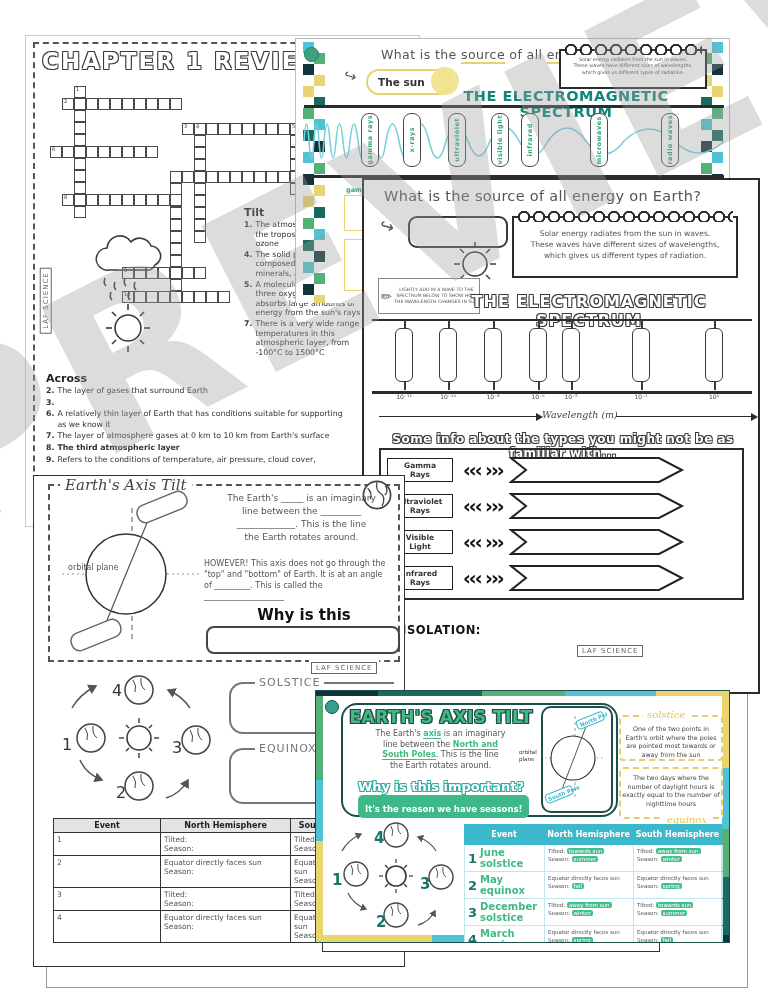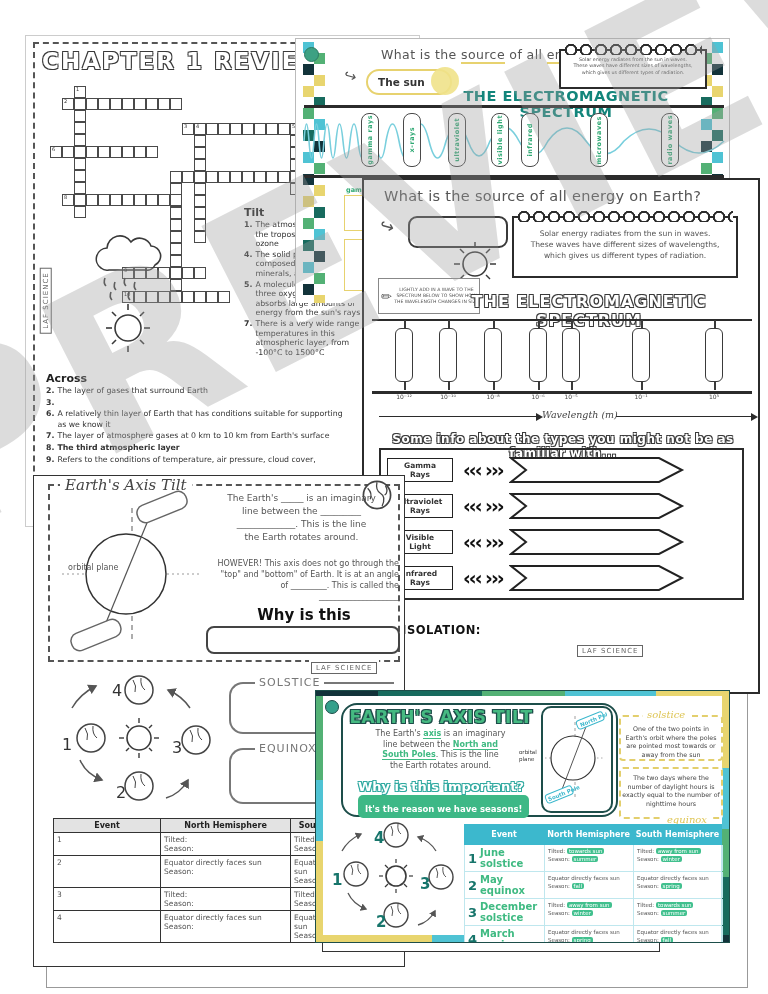--- a/index.html
+++ b/index.html
@@ -461,21 +461,21 @@
       <line x1="95" y1="28" x2="49" y2="140" stroke="#555" stroke-width="1.2"></line>
       <rect x="82" y="8" width="52" height="18" rx="8" fill="#fff" stroke="#666" stroke-width="1.5" transform="rotate(-22 108 17)"></rect>
       <rect x="16" y="136" width="52" height="18" rx="8" fill="#fff" stroke="#666" stroke-width="1.5" transform="rotate(-22 42 145)"></rect>
       <text x="14" y="80" font-size="8" fill="#555">orbital plane</text>
     </svg>
 
     <div class="abs pre hand" style="left:175px;top:16px;width:185px;font-size:9px;line-height:13px;text-align:center;">The Earth's _____ is an imaginary
 line between the _________
 _____________. This is the line
 the Earth rotates around.</div>
-    <div class="abs pre hand" style="left:170px;top:82px;width:195px;font-size:8px;line-height:11px;text-align:right;">HOWEVER! This axis does not go through the
+    <div class="abs pre hand" style="left:170px;top:82px;width:195px;font-size:8px;line-height:11px;text-align:left;">HOWEVER! This axis does not go through the
 "top" and "bottom" of Earth. It is at an angle
 of _________. This is called the
 ____________________</div>
     <div class="abs" style="left:175px;top:130px;width:190px;text-align:center;font-size:15px;font-weight:bold;color:#111;">Why is this important?</div>
     <div class="abs" style="left:172px;top:150px;width:190px;height:24px;border:2px solid #444;border-radius:8px;background:#fff;"></div>
     <div class="abs" style="left:275px;top:179px;background:#fff;padding:0 2px;">
       <span class="badge">LAF SCIENCE</span>
     </div>
 
     <svg class="abs" style="left:10px;top:192px;" width="180" height="145" viewBox="0 0 180 145">

